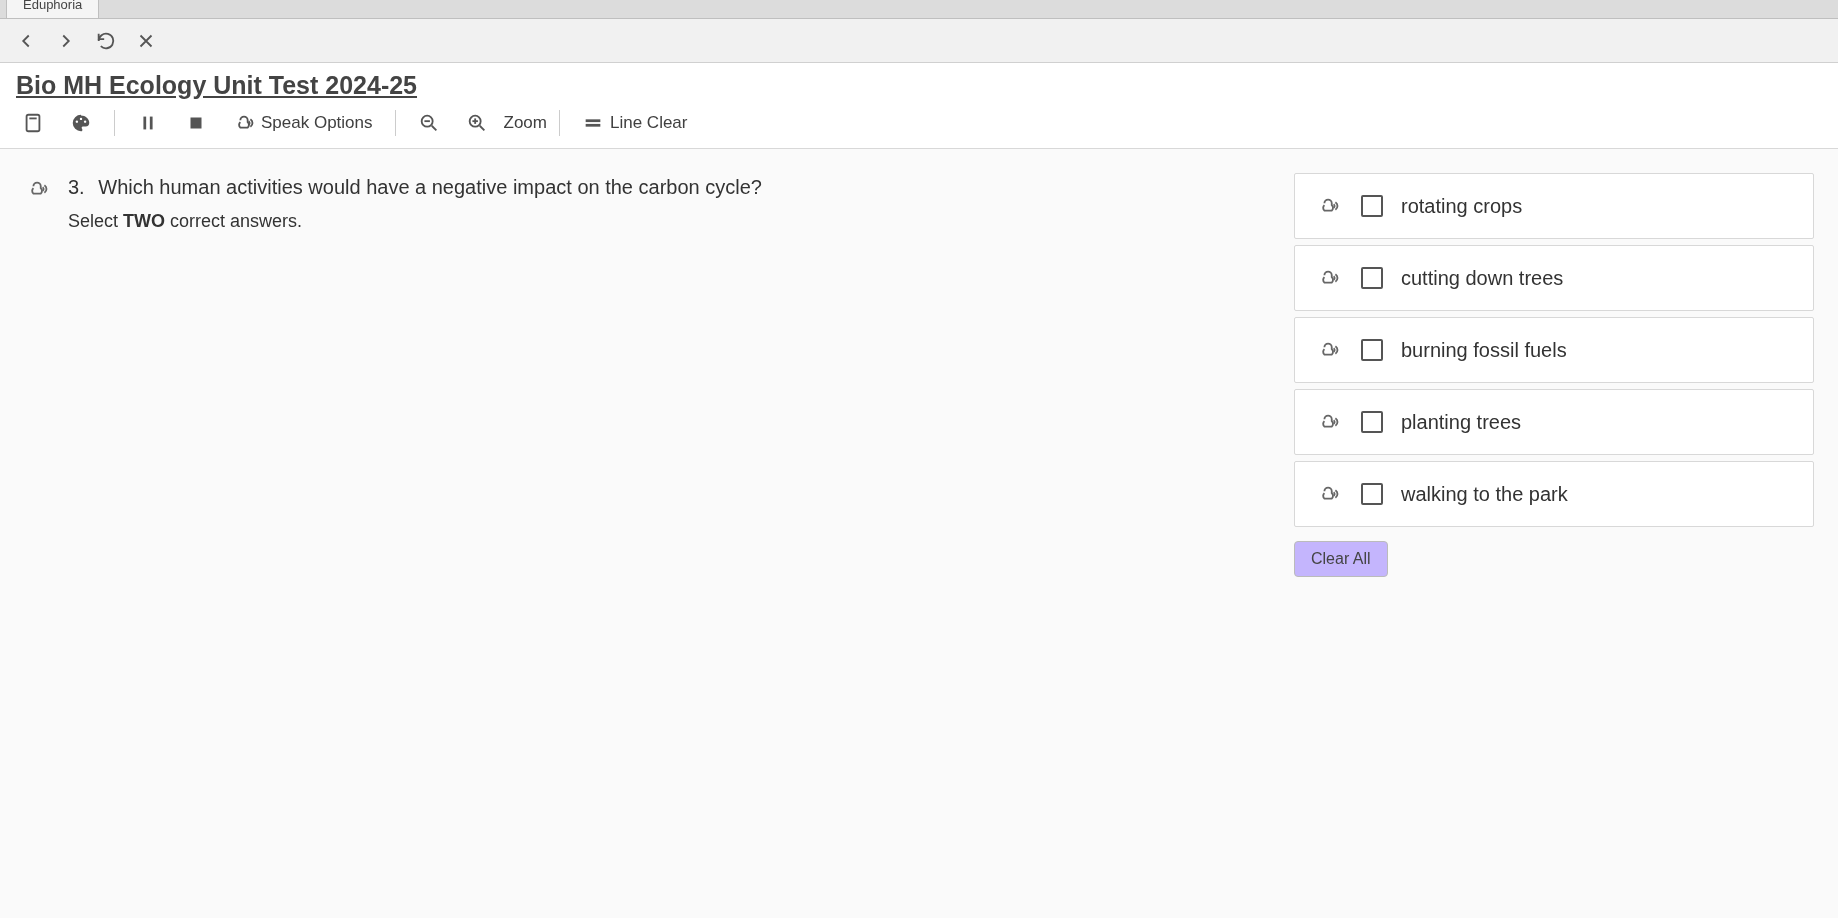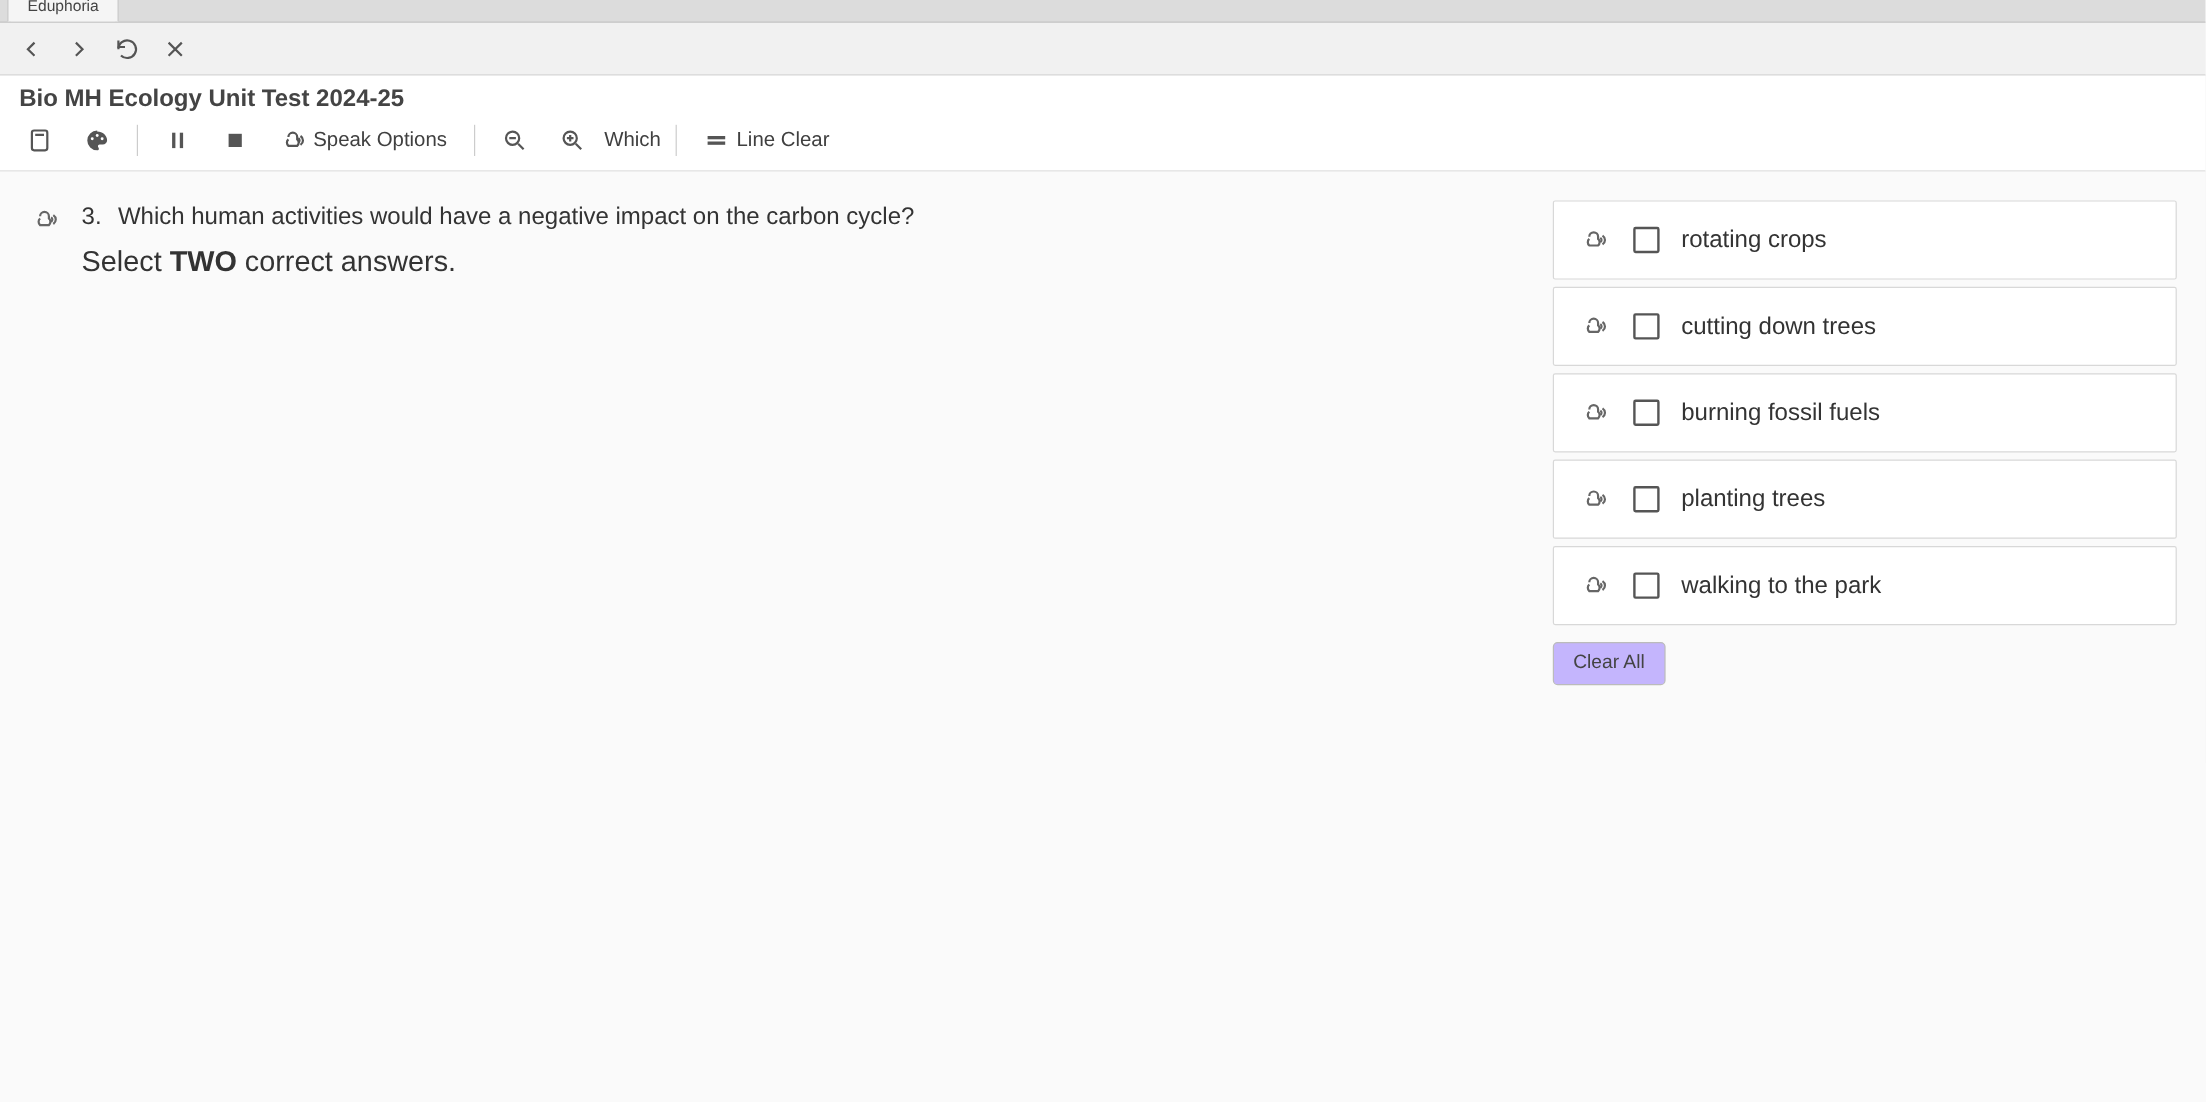--- a/index.html
+++ b/index.html
@@ -51,23 +51,24 @@
 
   
   .page-header {
     background: #fff;
     border-bottom: 1px solid #d8d8d8;
   }
   .title-row {
     display: flex;
     align-items: center;
     padding: 8px 16px 0 16px;
-    font-size: 20px;
+    font-size: 25px;
     font-weight: 600;
     color: #444;
+    text-decoration: underline;
   }
   .toolbar-row {
     display: flex;
     align-items: center;
     padding: 6px 12px 8px 12px;
     gap: 6px;
     flex-wrap: wrap;
   }
   .tool-btn {
     display: inline-flex;
@@ -114,21 +115,21 @@
     font-size: 20px;
     margin-right: 8px;
     color: #333;
   }
   .qtext {
     font-size: 20px;
     color: #333;
     line-height: 1.4;
   }
   .qinstr {
-    font-size: 24px;
+    font-size: 18px;
     color: #333;
     margin-top: 10px;
   }
   .qinstr strong { font-weight: 700; }
 
   .answers-col {
     width: 520px;
     display: flex;
     flex-direction: column;
     gap: 6px;
@@ -288,21 +289,21 @@
       <span class="tool-btn">
         <span class="ico">
           <svg viewBox="0 0 24 24" fill="none" stroke="currentColor" stroke-width="2">
               <circle cx="10" cy="10" r="6"></circle>
               <line x1="7" y1="10" x2="13" y2="10"></line>
               <line x1="10" y1="7" x2="10" y2="13"></line>
               <line x1="15" y1="15" x2="20" y2="20"></line>
             </svg>
         </span>
       </span>
-      <span class="tool-label">Which</span>
+      <span class="tool-label">Zoom</span>
 
       <span class="tool-sep"></span>
 
       <span class="tool-btn">
         <span class="ico">
           <svg viewBox="0 0 24 24" fill="currentColor">
               <rect x="4" y="8" width="16" height="3"></rect>
               <rect x="4" y="13" width="16" height="3"></rect>
             </svg>
         </span>

